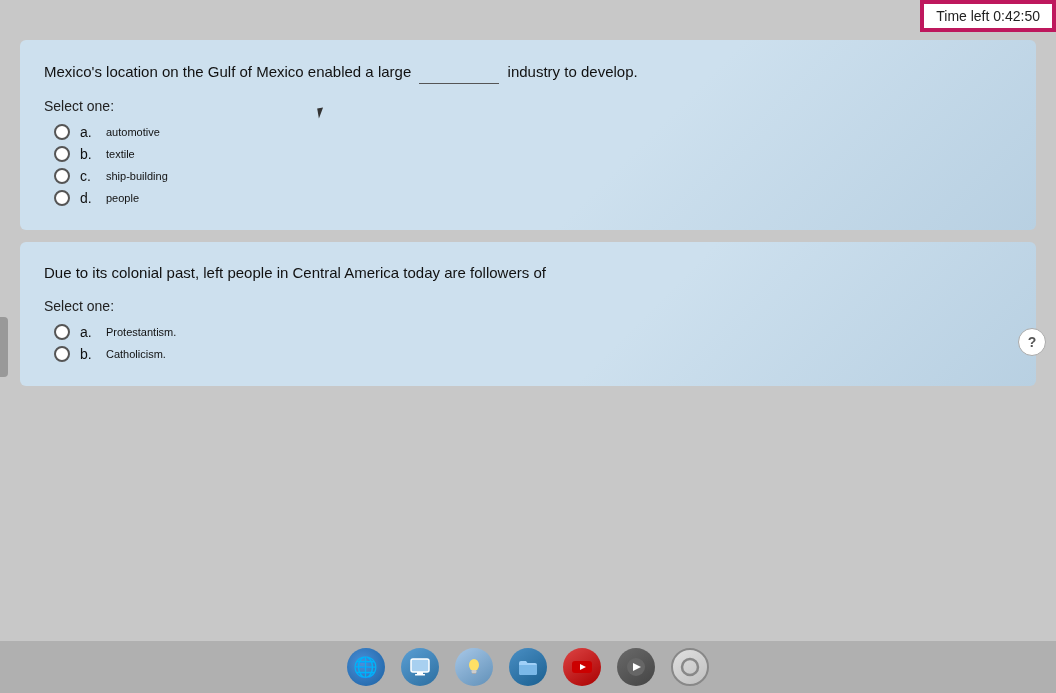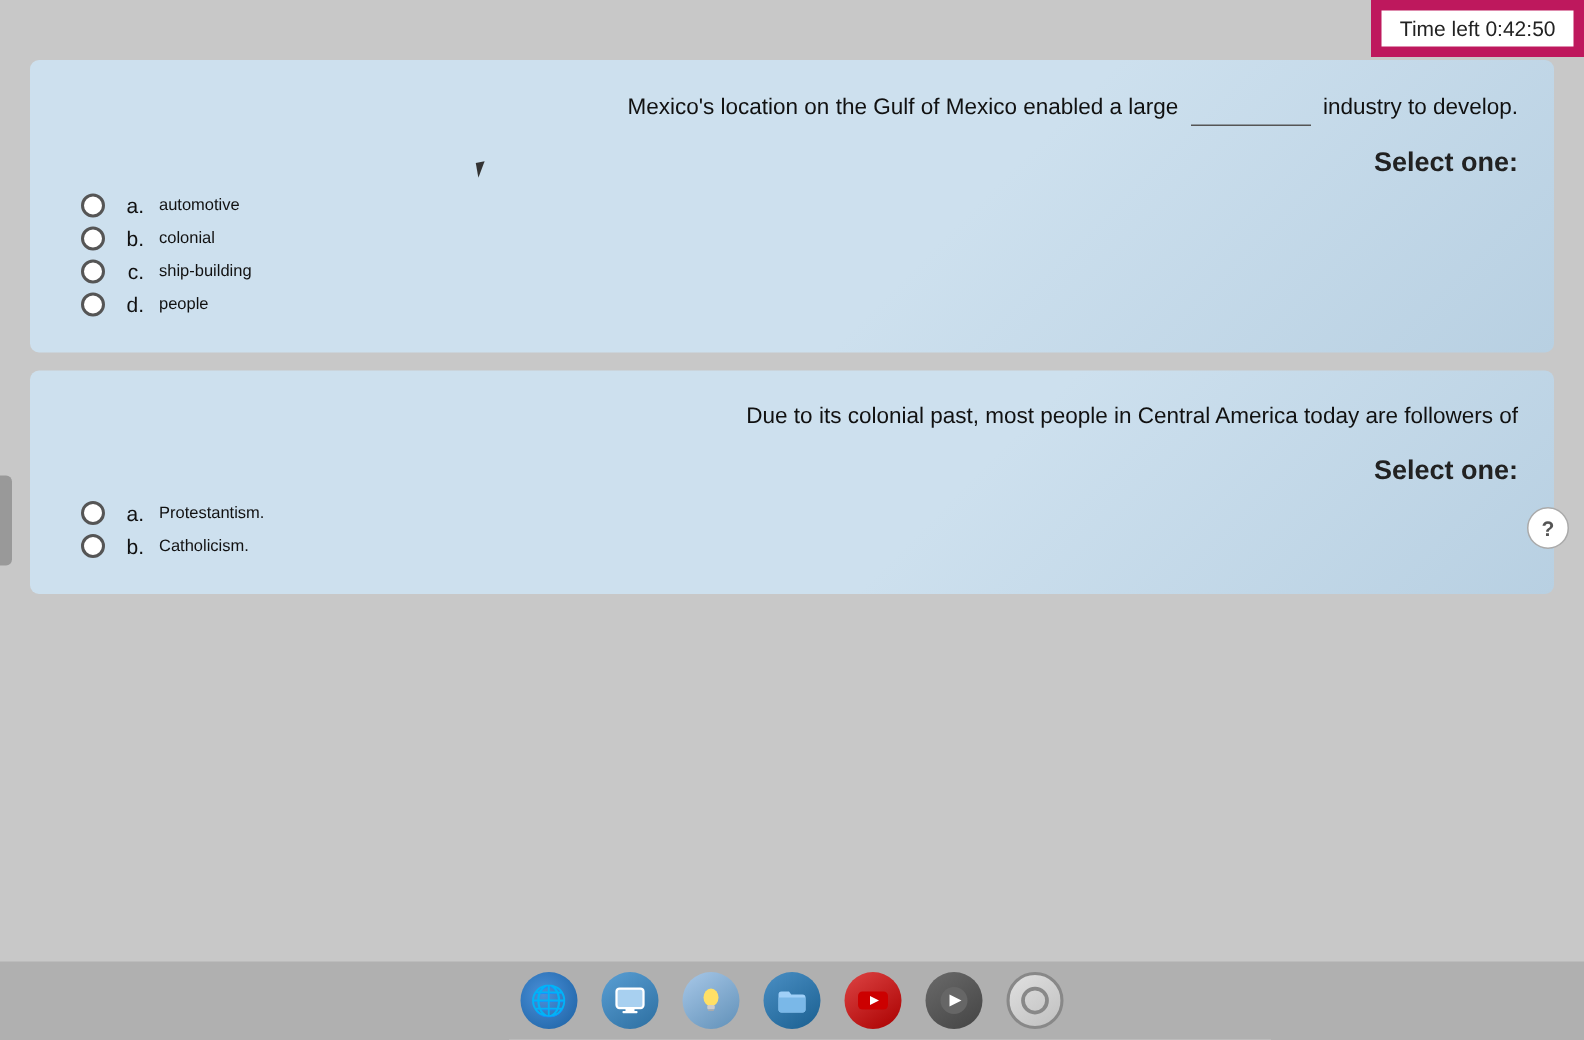--- a/index.html
+++ b/index.html
@@ -11,21 +11,21 @@
       font-family: Arial, sans-serif;
       overflow: hidden;
       position: relative;
     }
 
     .timer-box {
       position: absolute;
       top: 0;
       right: 0;
       background: white;
-      border: 7px solid #be185d;
+      border: 4px solid #be185d;
       padding: 4px 12px;
       font-size: 14px;
       font-weight: normal;
       color: #222;
     }
 
     .main-content {
       position: absolute;
       top: 0;
       left: 20px;
@@ -35,21 +35,20 @@
       flex-direction: column;
       gap: 12px;
       padding-top: 40px;
     }
 
     .question-card {
       background: #dce8f0;
       border-radius: 6px;
       padding: 20px 24px 24px 24px;
       position: relative;
-      text-align: right;
     }
 
     .question-card.q1 {
       background: linear-gradient(135deg, #cde0ee 60%, #b8d0e2 100%);
     }
 
     .question-card.q2 {
       background: linear-gradient(135deg, #cde0ee 60%, #b8d0e2 100%);
     }
 
@@ -62,22 +61,22 @@
 
     .blank {
       display: inline-block;
       width: 80px;
       border-bottom: 1px solid #555;
       vertical-align: bottom;
       margin: 0 4px;
     }
 
     .select-one-label {
-      font-size: 18px;
-      font-weight: bold;
+      font-size: 14px;
+      font-weight: normal;
       color: #222;
       margin-bottom: 10px;
     }
 
     .options-list {
       list-style: none;
       display: flex;
       flex-direction: column;
       gap: 6px;
       padding-left: 10px;
@@ -246,37 +245,37 @@
     <div class="select-one-label">Select one:</div>
     <ul class="options-list">
       <li class="option-item">
         <div class="option-radio"></div>
         <span class="option-letter">a.</span>
         <span class="option-text">automotive</span>
       </li>
       <li class="option-item">
         <div class="option-radio"></div>
         <span class="option-letter">b.</span>
-        <span class="option-text">colonial</span>
+        <span class="option-text">textile</span>
       </li>
       <li class="option-item">
         <div class="option-radio"></div>
         <span class="option-letter">c.</span>
         <span class="option-text">ship-building</span>
       </li>
       <li class="option-item">
         <div class="option-radio"></div>
         <span class="option-letter">d.</span>
         <span class="option-text">people</span>
       </li>
     </ul>
   </div>
 
   <div class="question-card q2">
-    <div class="question-text">Due to its colonial past, most people in Central America today are followers of</div>
+    <div class="question-text">Due to its colonial past, left people in Central America today are followers of</div>
     <div class="select-one-label">Select one:</div>
     <ul class="options-list">
       <li class="option-item">
         <div class="option-radio"></div>
         <span class="option-letter">a.</span>
         <span class="option-text">Protestantism.</span>
       </li>
       <li class="option-item">
         <div class="option-radio"></div>
         <span class="option-letter">b.</span>

